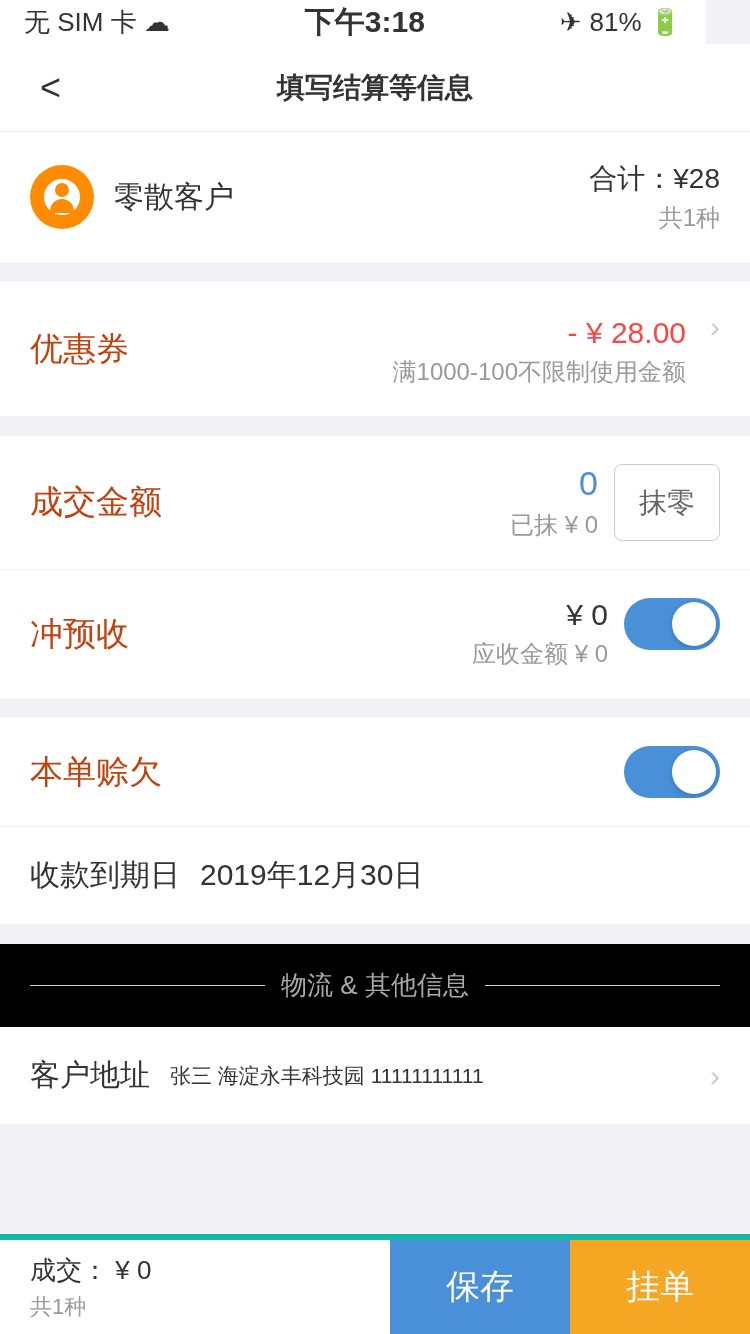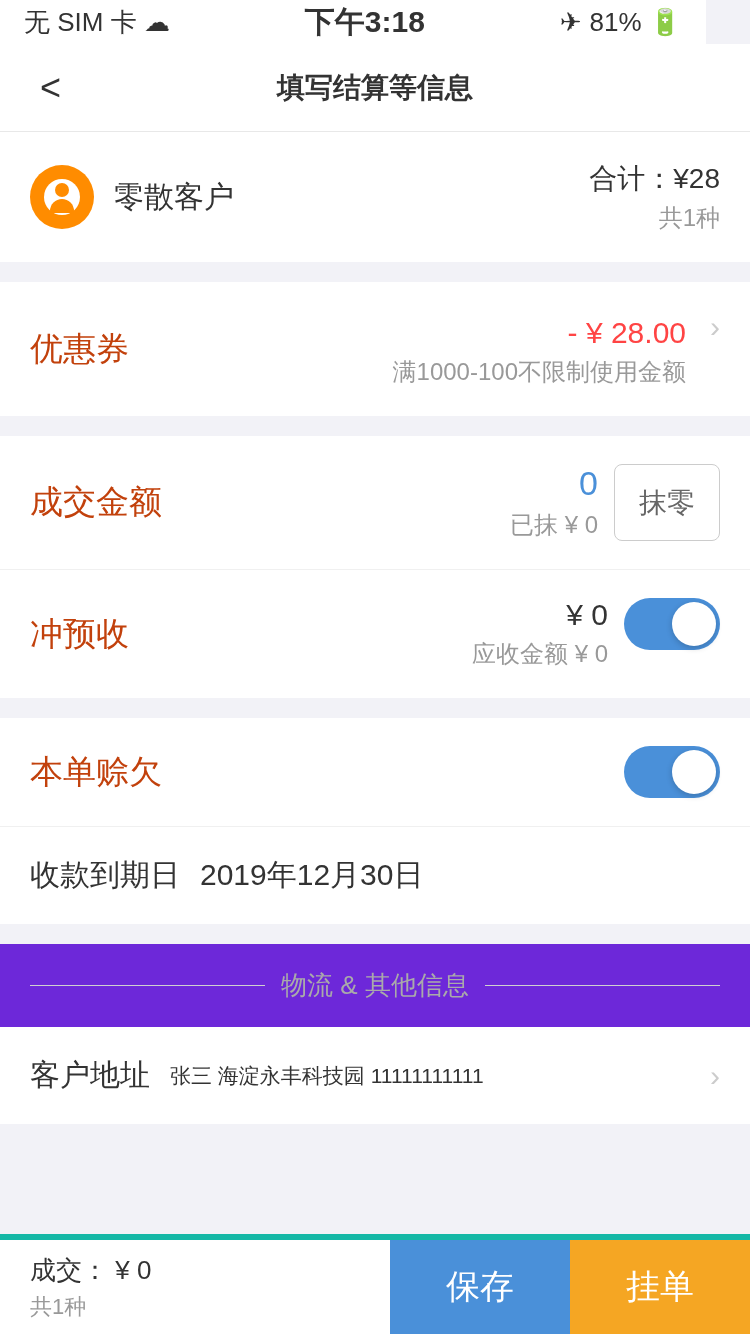--- a/index.html
+++ b/index.html
@@ -177,21 +177,21 @@
       border-radius: 50%;
       background: #fff;
       box-shadow: 0 2px 6px rgba(0,0,0,0.2);
     }
 
     
     .logistics-header {
       padding: 24px 30px;
       font-size: 26px;
       color: #aaa;
-      background: #6d28d9;
+      background: #000000;
       display: flex;
       align-items: center;
       justify-content: center;
       gap: 16px;
     }
     .logistics-header::before,
     .logistics-header::after {
       content: '';
       flex: 1;
       height: 1px;

